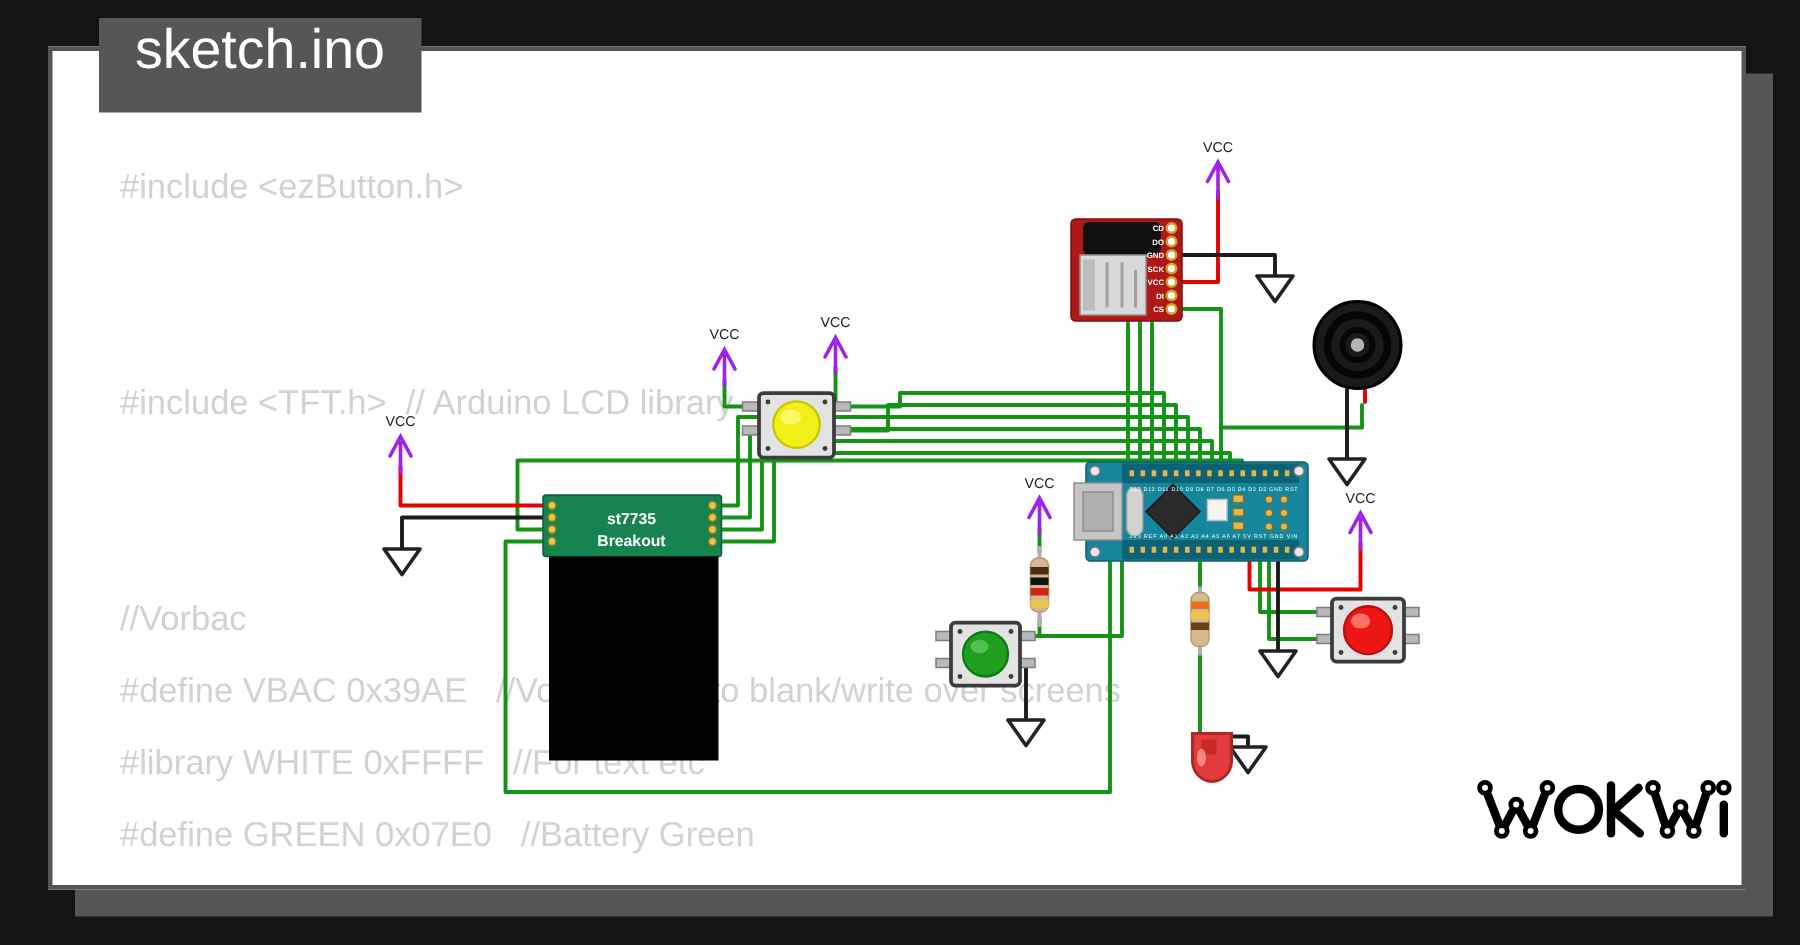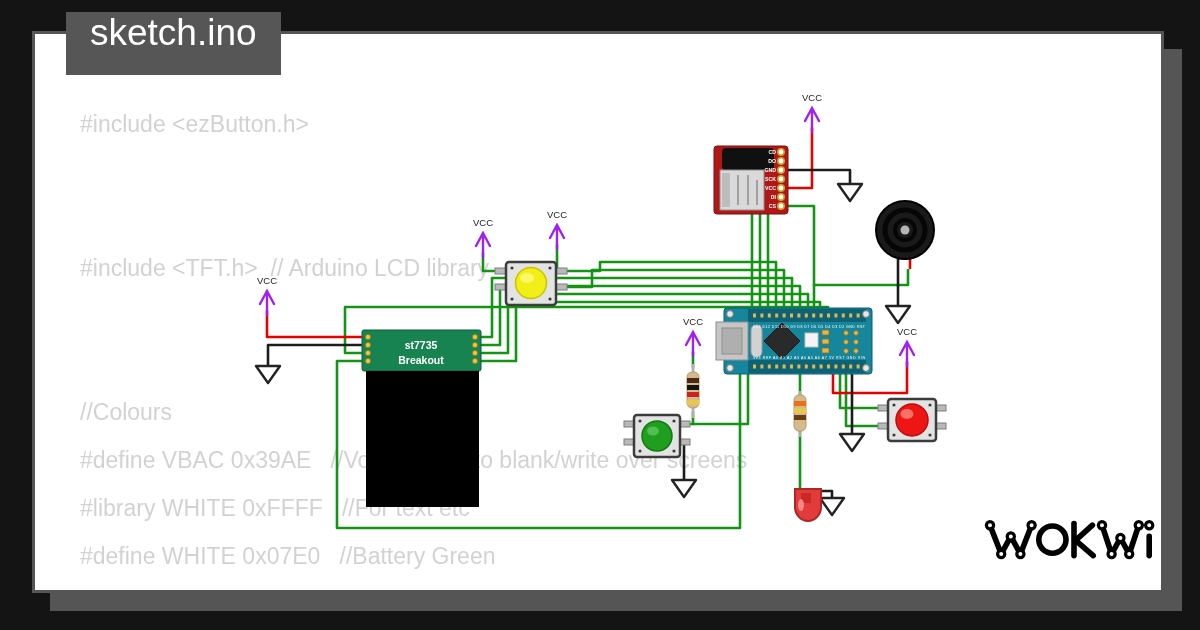--- a/index.html
+++ b/index.html
@@ -17,24 +17,24 @@
 </head>
 <body>
 
 <div class="stage">
 
   <div class="card"></div>
 
   <div class="code">
     <div class="cl" style="top:104px">#include &lt;ezButton.h&gt;</div>
     <div class="cl" style="top:248px">#include &lt;TFT.h&gt;  // Arduino LCD library</div>
-    <div class="cl" style="top:392px">//Colours</div>
+    <div class="cl" style="top:392px">//Vorbac</div>
     <div class="cl" style="top:440px">#define VBAC 0x39AE   //Vorbac Blue to blank/write over screens</div>
     <div class="cl" style="top:488px">#library WHITE 0xFFFF   //For text etc</div>
-    <div class="cl" style="top:536px">#define WHITE 0x07E0   //Battery Green</div>
+    <div class="cl" style="top:536px">#define GREEN 0x07E0   //Battery Green</div>
   </div>
 
   <svg class="circuit" width="1200" height="630" viewBox="0 0 1200 630">
 
     <g stroke="#149414" stroke-width="2.6" fill="none" stroke-linecap="round" stroke-linejoin="round">
       <path d="M785 161 H752 V311"></path>
       <path d="M785 179 H760 V311"></path>
       <path d="M785 197 H768 V311"></path>
       <path d="M785 206 H814 V311"></path>
       <path d="M814 285 H908 V270"></path>

